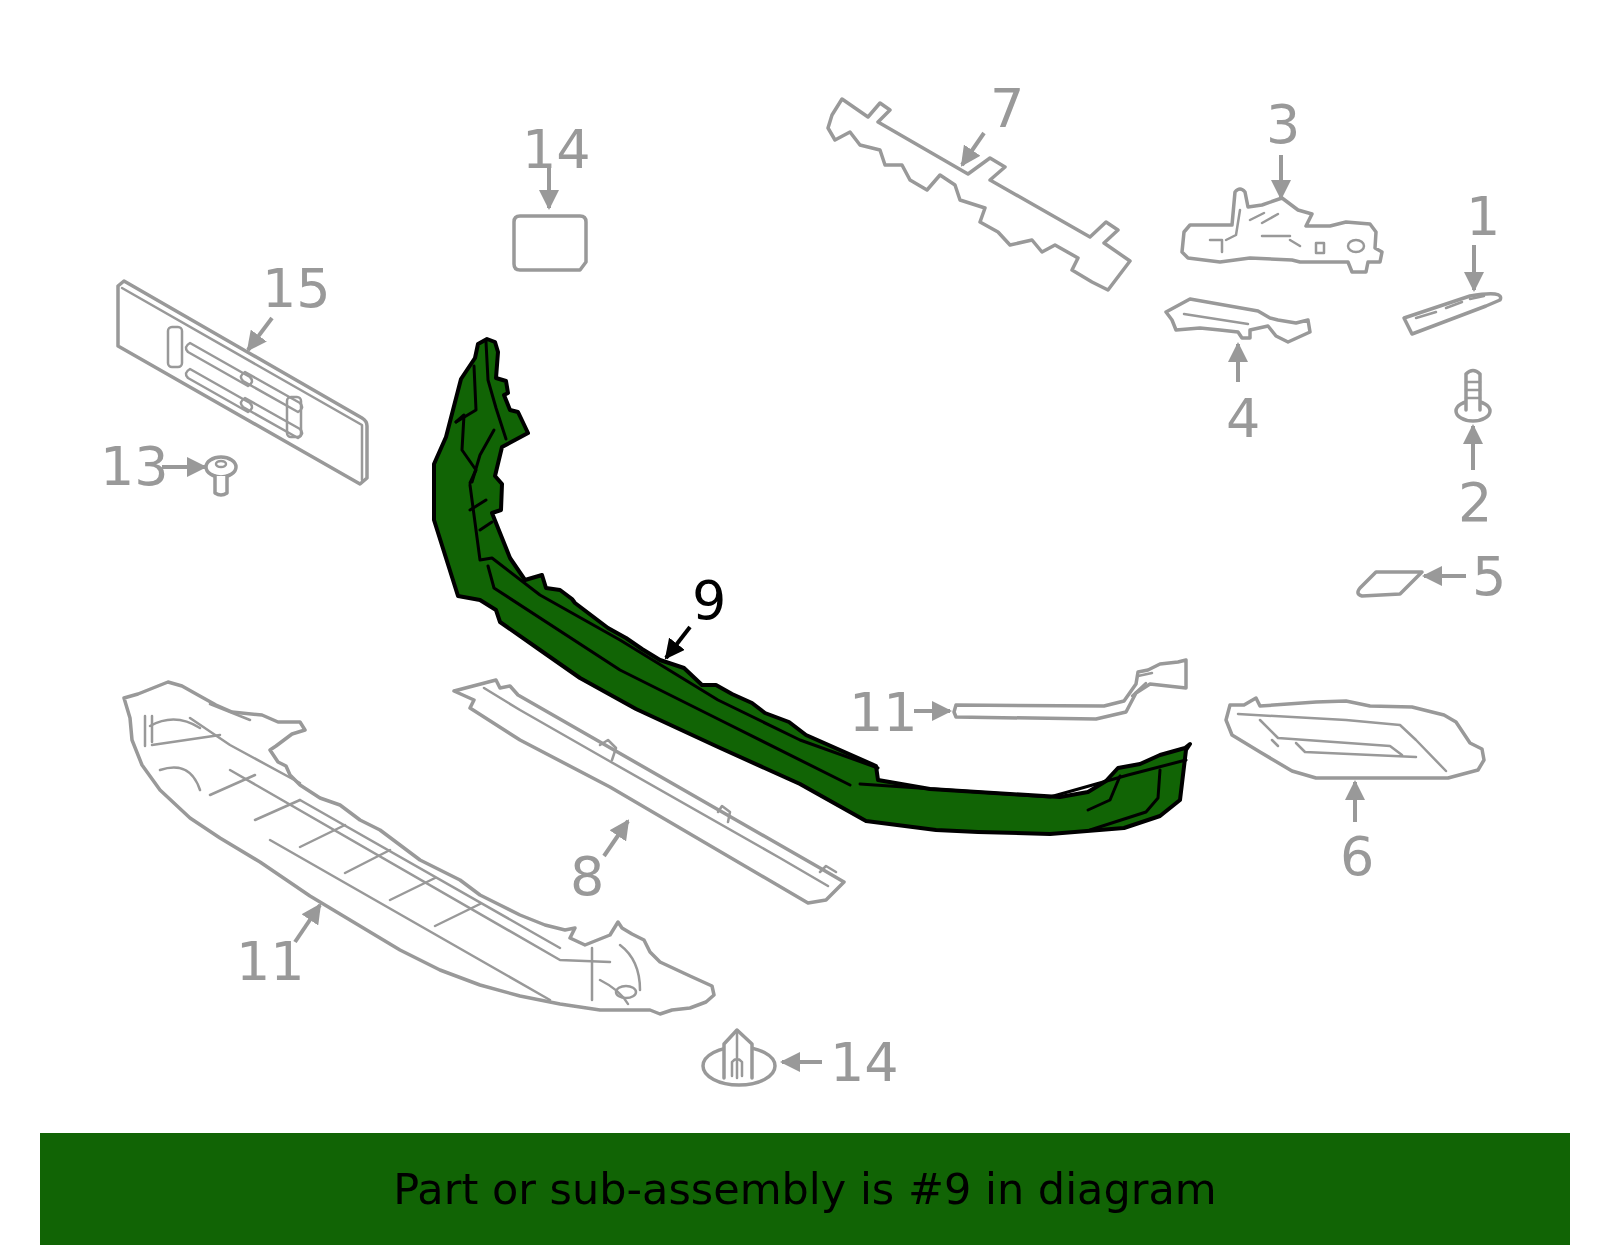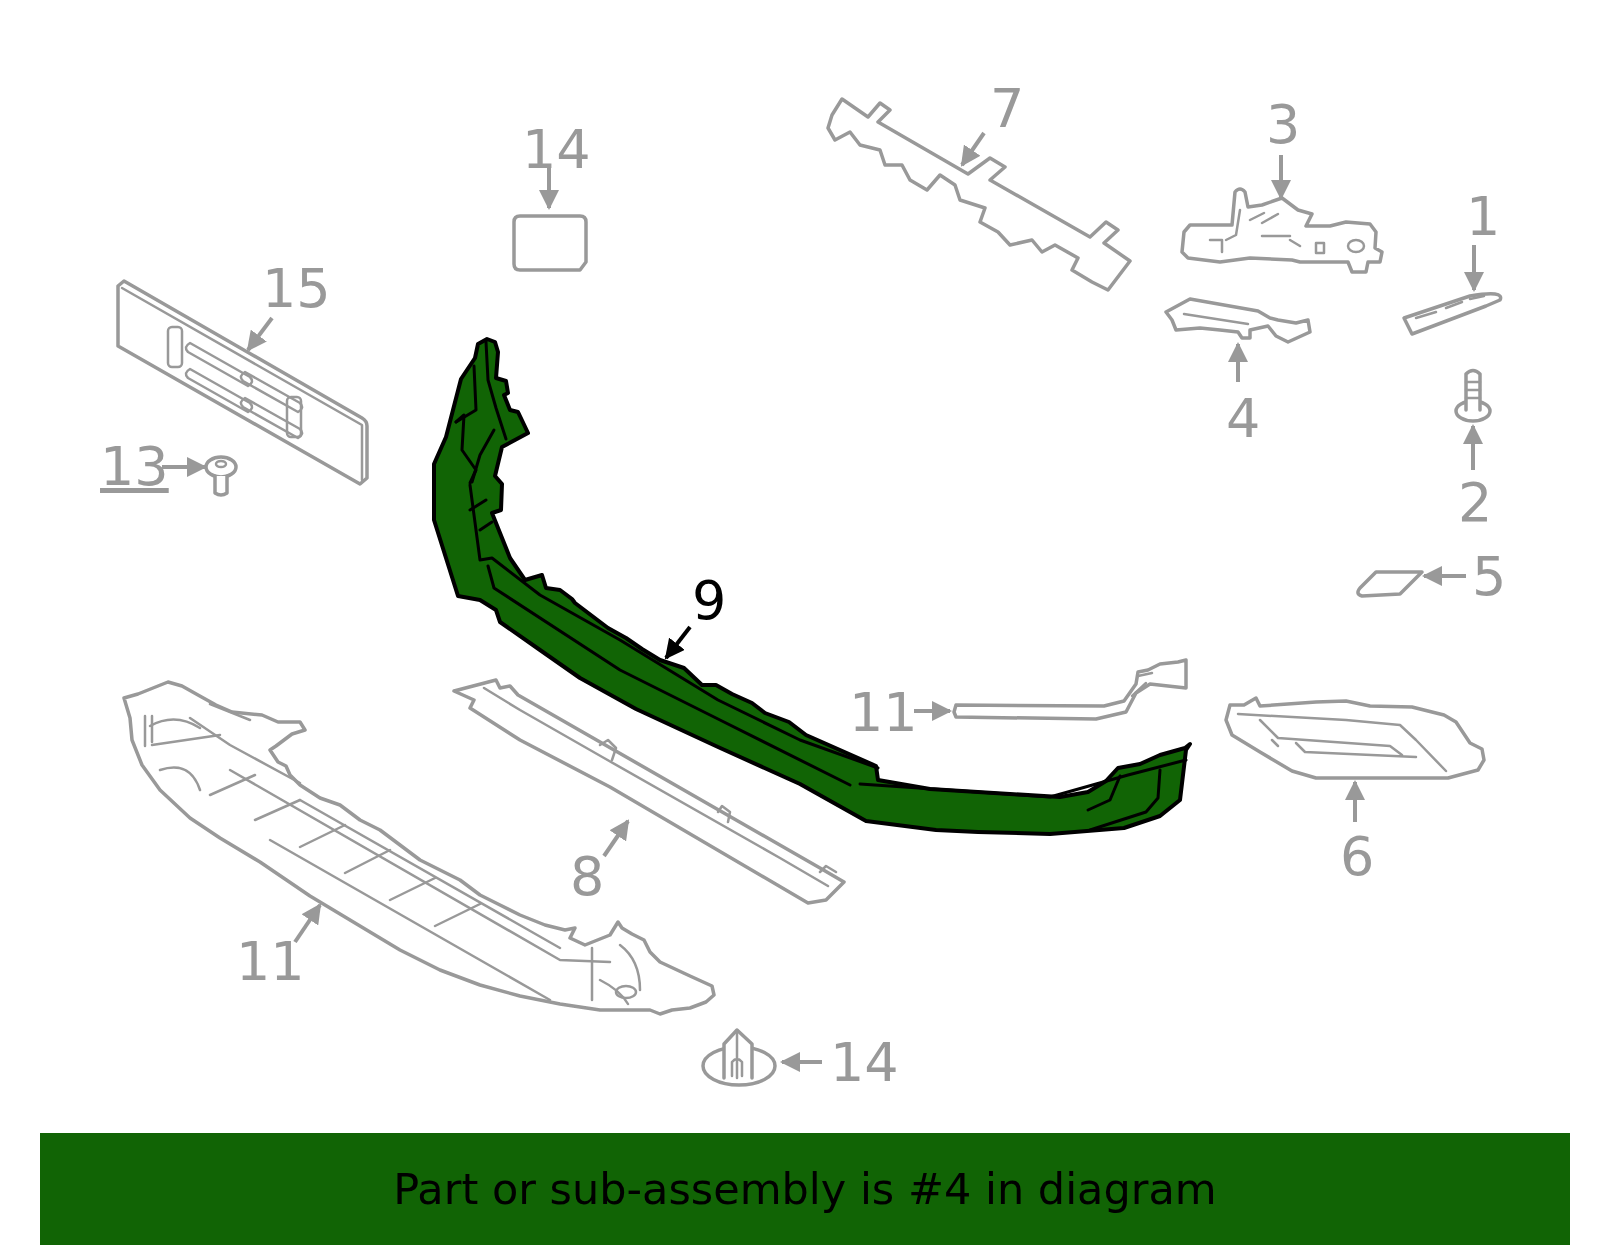--- a/index.html
+++ b/index.html
@@ -142,29 +142,29 @@
     <path class="hl-detail" d="M470,485 L480,560 L492,558 L540,595 L620,640 L718,700 L800,740 L878,768"></path>
     <path class="hl-detail" d="M488,566 L494,588 L620,670 L720,720 L850,785"></path>
     <path class="hl-detail" d="M860,784 L1050,797 L1128,775 L1186,760"></path>
     <path class="hl-detail" d="M1120,776 L1110,800 L1088,810 M1160,770 L1158,798 L1146,812 L1090,830"></path>
     <line class="hl-arrow-line" x1="690" y1="627" x2="666" y2="658" marker-end="url(#ahb)"></line>
   </g>
 </svg>
 
 <div class="callout" style="left:522px; top:123px;">14</div>
 <div class="callout" style="left:262px; top:262px;">15</div>
-<div class="callout" style="left:100px; top:440px;text-decoration:underline;">13</div>
+<div class="callout" style="left:100px; top:440px;">13</div>
 <div class="callout" style="left:990px; top:82px;">7</div>
 <div class="callout" style="left:1266px; top:98px;">3</div>
 <div class="callout" style="left:1466px; top:190px;">1</div>
 <div class="callout" style="left:1226px; top:392px;">4</div>
 <div class="callout" style="left:1458px; top:476px;">2</div>
 <div class="callout" style="left:1472px; top:550px;">5</div>
 <div class="callout hl" style="left:692px; top:574px;">9</div>
 <div class="callout" style="left:849px; top:686px;">11</div>
 <div class="callout" style="left:1340px; top:830px;">6</div>
 <div class="callout" style="left:570px; top:850px;">8</div>
 <div class="callout" style="left:236px; top:935px;text-align:center;">11</div>
 <div class="callout" style="left:830px; top:1036px;">14</div>
 
 <div class="banner">
-  <div class="banner-line">Part or sub-assembly is #4 in diagram</div>
+  <div class="banner-line">Part or sub-assembly is #9 in diagram</div>
 </div>
 
 </body></html>

